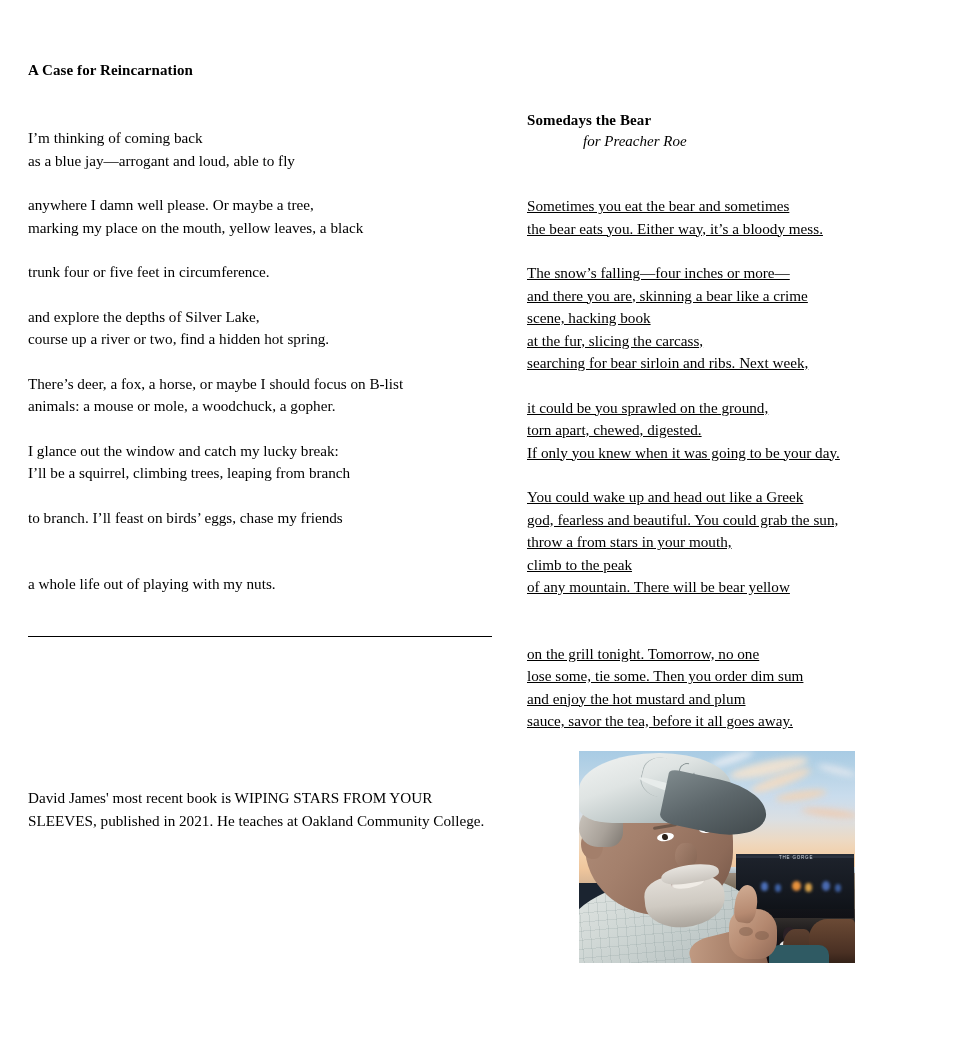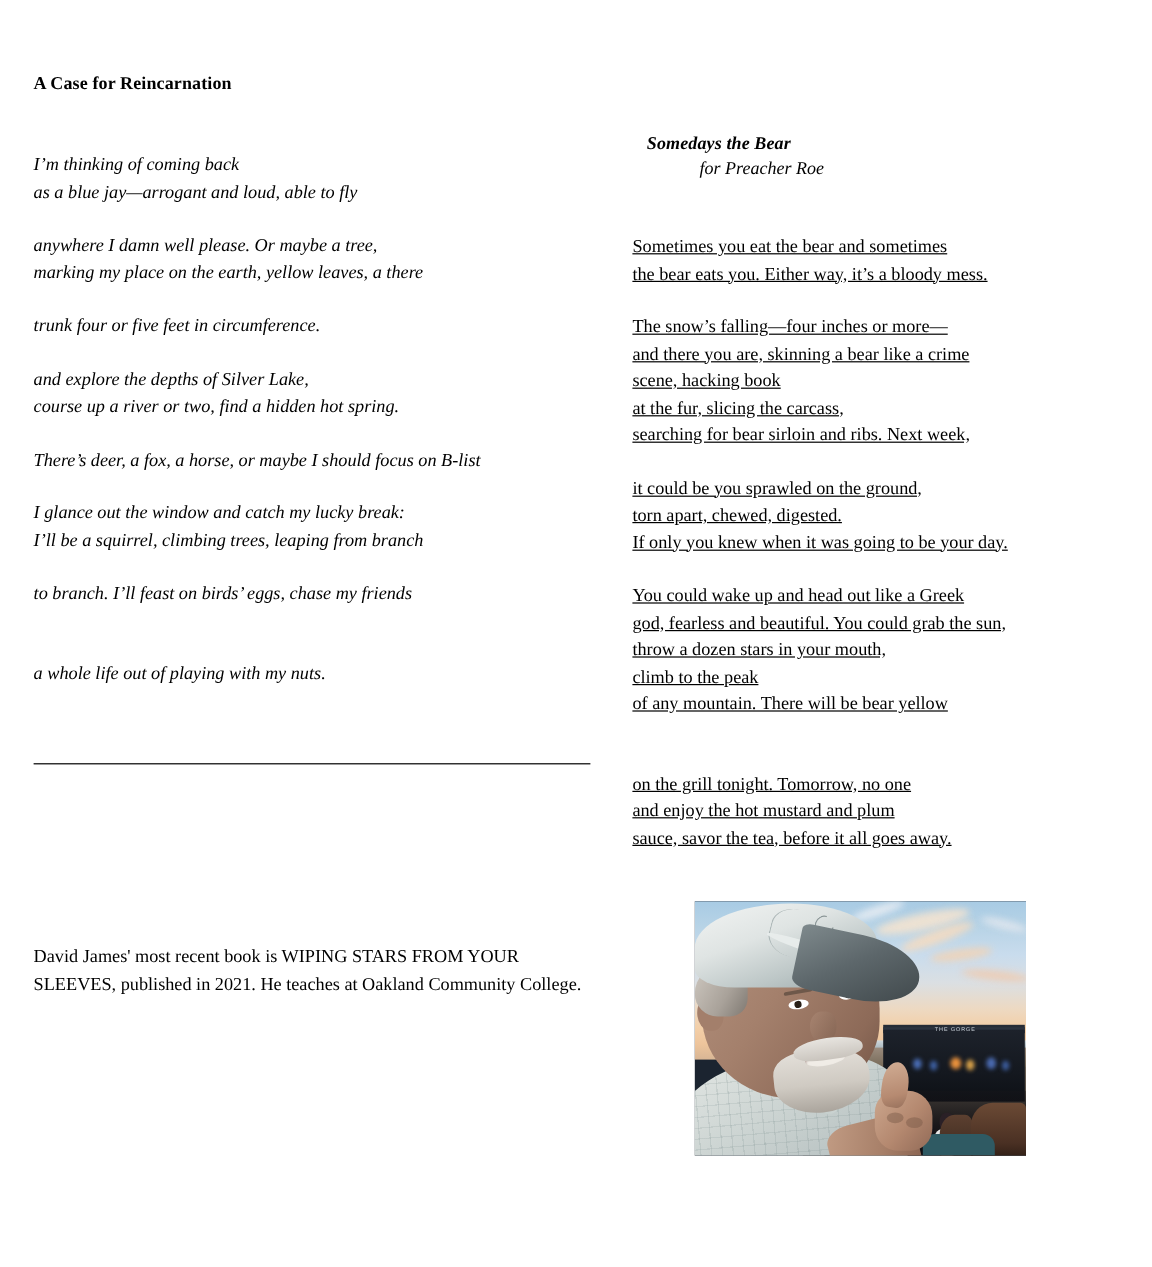--- a/index.html
+++ b/index.html
@@ -61,27 +61,27 @@
     margin: 0 0 22px 0;
   }
   .stanza:last-child { margin-bottom: 0; margin-top: 44px; }
   .line {
     white-space: pre-wrap;
     min-height: 1px;
   }
 
   
   #left-title      { position: absolute; left: 0;   top: 60px; }
-  #left-poem       { position: absolute; left: 0;   top: 127px; width: 470px; font-style: italic; }
+  #left-poem       { position: absolute; left: 0;   top: 127px; width: 470px; }
   #left-rule       { position: absolute; left: 0;   top: 636px; width: 464px;
                      border: none; border-top: 1.6px solid #000; margin: 0; }
   #left-bio        { position: absolute; left: 0;   top: 772px; width: 460px;
                      font-size: 15.2px; line-height: 22.5px; }
 
-  #right-title     { position: absolute; left: 16px;   top: 110px; font-style: italic; }
+  #right-title     { position: absolute; left: 4px;   top: 110px; }
   #right-dedication{ position: absolute; left: 0;   top: 131px; }
   #right-poem      { position: absolute; left: 4px;   top: 195px; width: 420px; text-decoration: underline; }
 
   
   .photo-frame {
     position: absolute;
     left: 579px;
     top: 751px;
     width: 276px;
     height: 212px;
@@ -448,34 +448,35 @@
 
     <div id="left-poem" class="poem-body">
 
       <div class="stanza">
         <div class="line">I’m thinking of coming back</div>
         <div class="line">as a blue jay—arrogant and loud, able to fly</div>
       </div>
 
       <div class="stanza">
         <div class="line">anywhere I damn well please. Or maybe a tree,</div>
-        <div class="line">marking my place on the earth, yellow leaves, a there</div>
+        <div class="line">marking my place on the mouth, yellow leaves, a black</div>
       </div>
 
       <div class="stanza">
         <div class="line">trunk four or five feet in circumference.</div>
       </div>
 
       <div class="stanza">
         <div class="line">and explore the depths of Silver Lake,</div>
         <div class="line">course up a river or two, find a hidden hot spring.</div>
       </div>
 
       <div class="stanza">
         <div class="line">There’s deer, a fox, a horse, or maybe I should focus on B-list</div>
+        <div class="line">animals: a mouse or mole, a woodchuck, a gopher.</div>
       </div>
 
       <div class="stanza">
         <div class="line">I glance out the window and catch my lucky break:</div>
         <div class="line">I’ll be a squirrel, climbing trees, leaping from branch</div>
       </div>
 
       <div class="stanza">
         <div class="line">to branch. I’ll feast on birds’ eggs, chase my friends</div>
       </div>
@@ -514,27 +515,28 @@
 
       <div class="stanza">
         <div class="line">it could be you sprawled on the ground,</div>
         <div class="line">torn apart, chewed, digested.</div>
         <div class="line">If only you knew when it was going to be your day.</div>
       </div>
 
       <div class="stanza">
         <div class="line">You could wake up and head out like a Greek</div>
         <div class="line">god, fearless and beautiful. You could grab the sun,</div>
-        <div class="line">throw a dozen stars in your mouth,</div>
+        <div class="line">throw a from stars in your mouth,</div>
         <div class="line">climb to the peak</div>
         <div class="line">of any mountain. There will be bear yellow</div>
       </div>
 
       <div class="stanza">
         <div class="line">on the grill tonight. Tomorrow, no one</div>
+        <div class="line">lose some, tie some. Then you order dim sum</div>
         <div class="line">and enjoy the hot mustard and plum</div>
         <div class="line">sauce, savor the tea, before it all goes away.</div>
       </div>
 
     </div>
   </div>
 
   <div class="photo-frame">
 
     <div class="photo-stage-scene">

